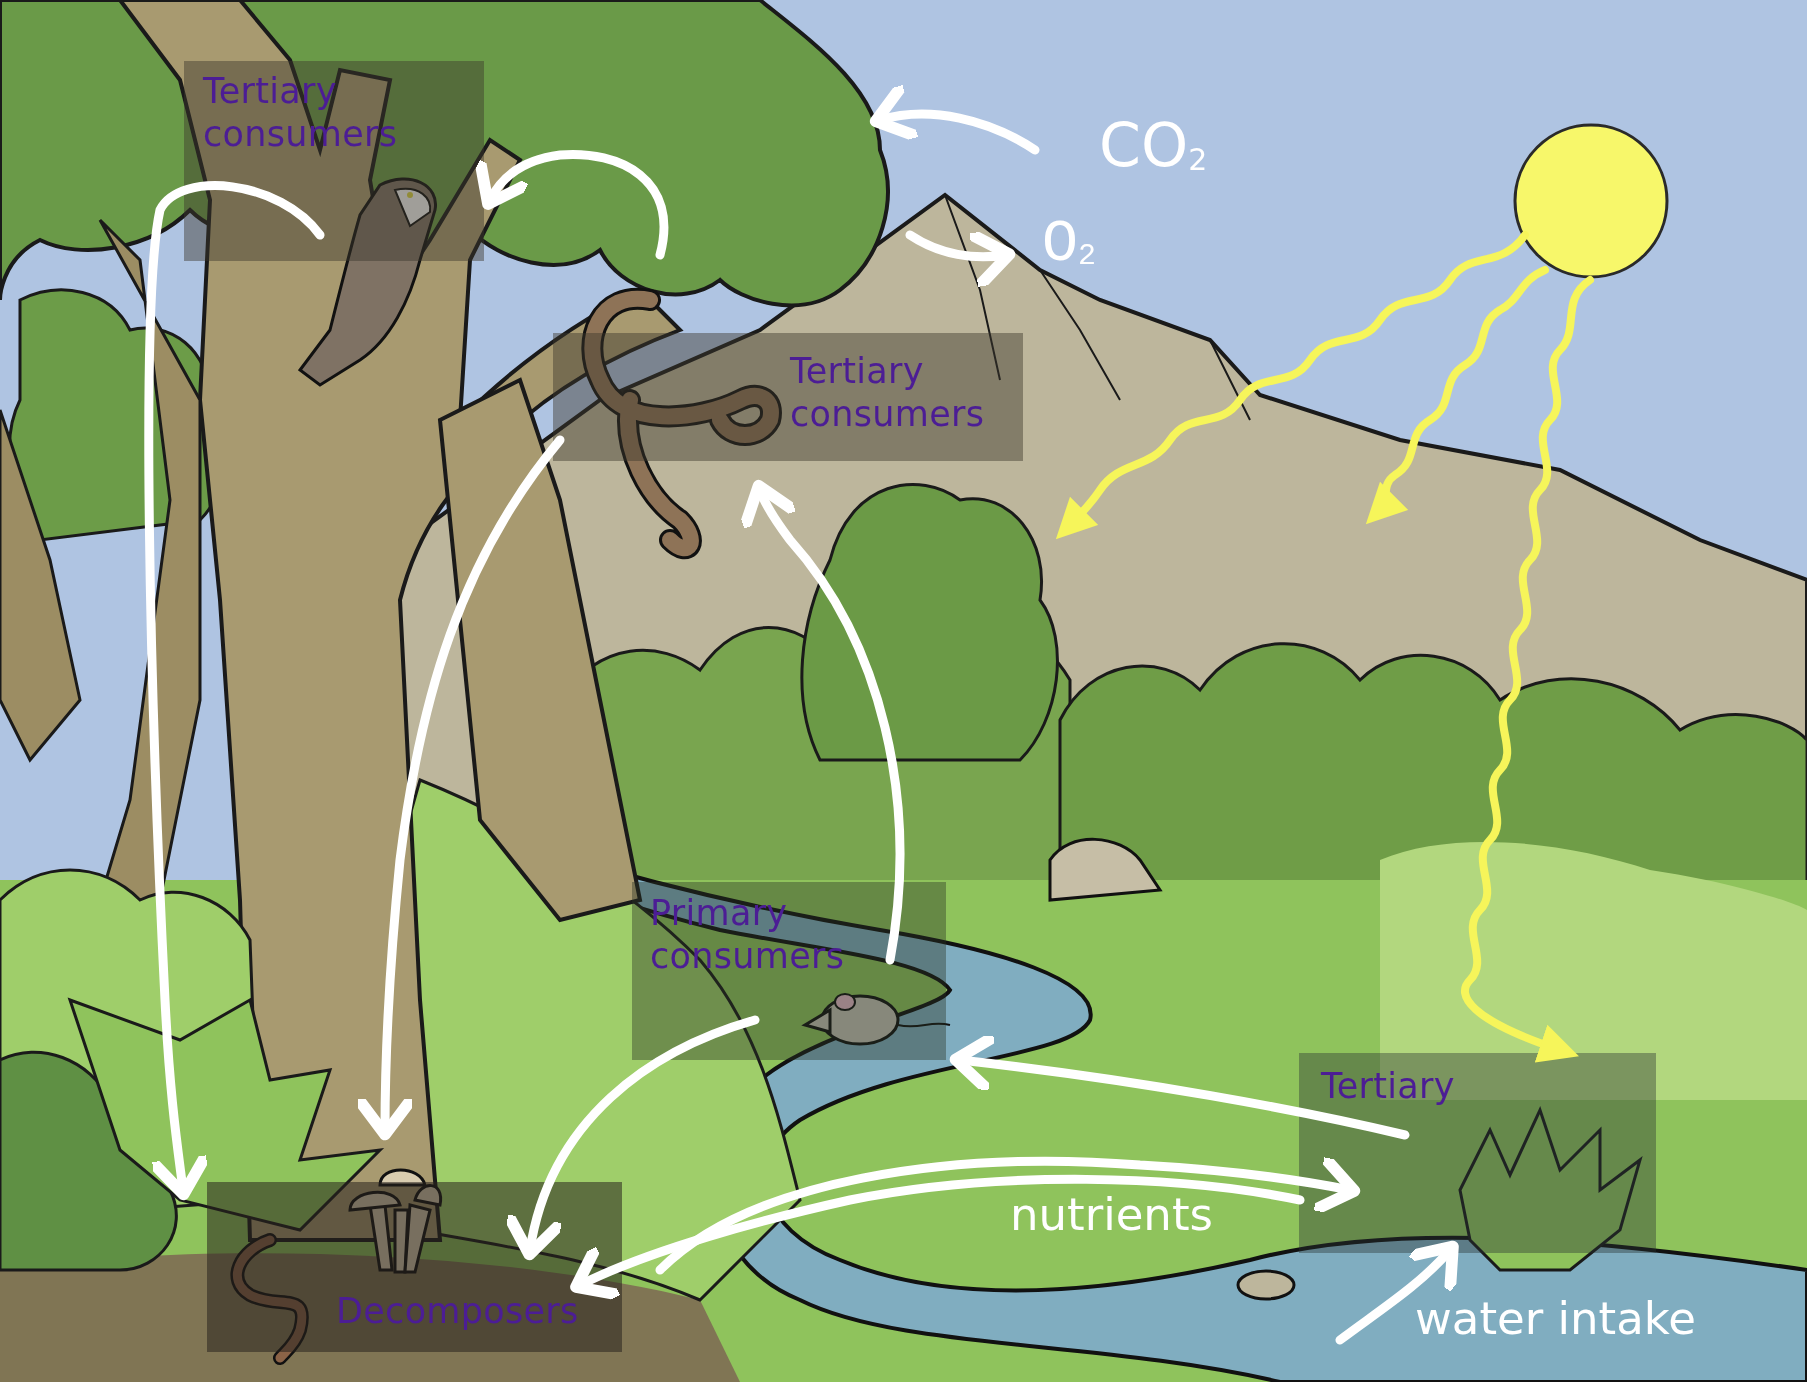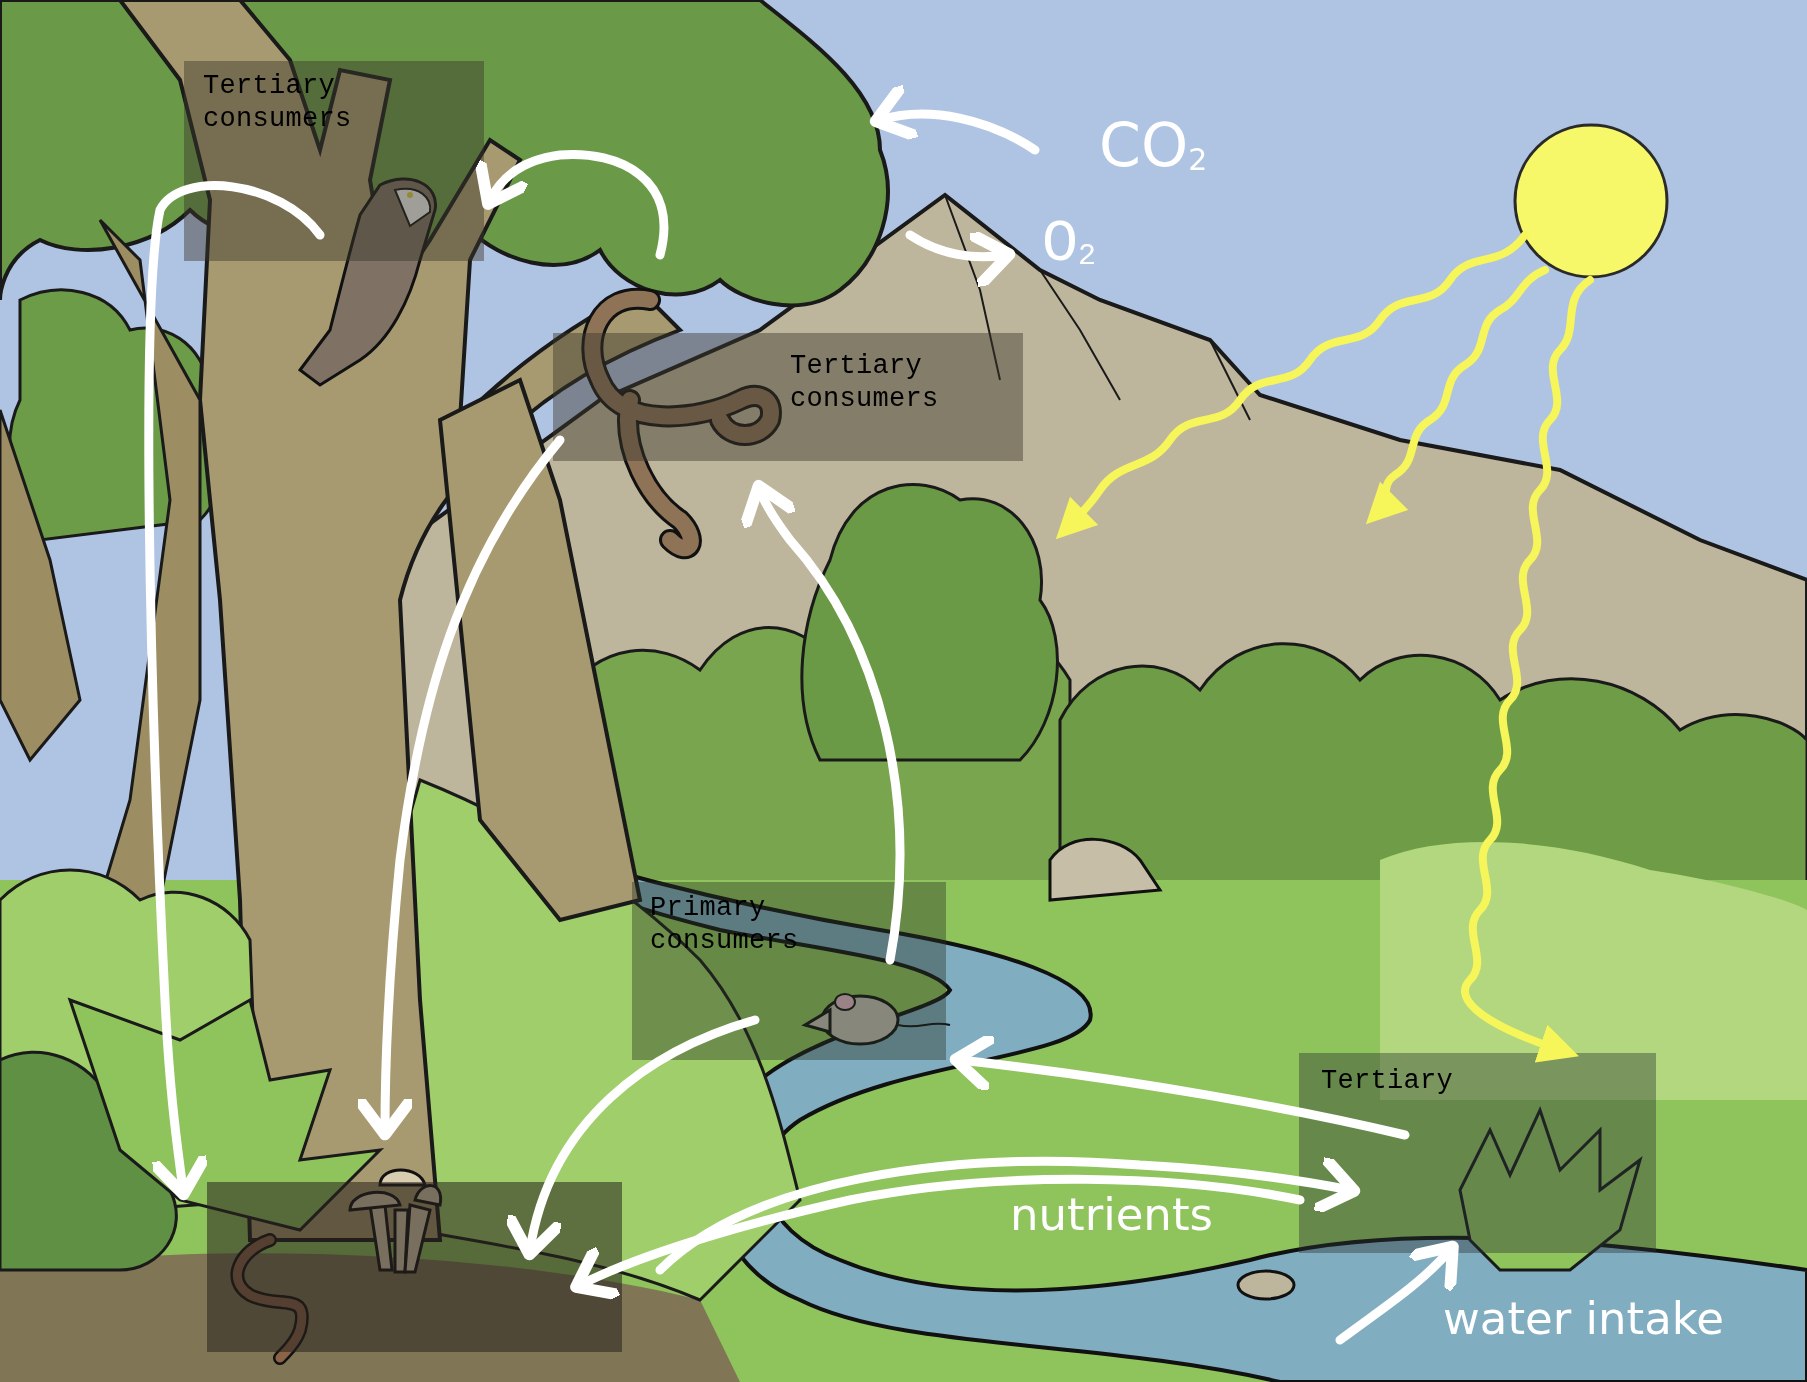--- a/index.html
+++ b/index.html
@@ -1,18 +1,18 @@
 <!DOCTYPE html>
 <html><head>
 <meta charset="utf-8">
 <style>
   html,body{margin:0;padding:0;}
   body{width:1807px;height:1382px;overflow:hidden;background:#afc4e2;font-family:"DejaVu Sans","Liberation Sans",sans-serif;}
   #scene{position:absolute;left:0;top:0;width:1807px;height:1382px;}
-  .box{position:absolute;color:#000000;font-size:27px;line-height:1.22;letter-spacing:0.3px;font-family:Liberation Mono, monospace;}
+  .box{position:absolute;color:#4c1d95;font-size:35px;line-height:1.22;letter-spacing:0.3px;}
   .lbl{position:absolute;color:#fff;}
   .gas{font-size:60px;}
   .gas sub{font-size:30px;vertical-align:-4px;}
   .flow{font-size:45px;}
 </style>
 </head>
 <body>
 
 <div id="scene">
 <svg width="1807" height="1382" viewBox="0 0 1807 1382" xmlns="http://www.w3.org/2000/svg">
@@ -130,23 +130,26 @@
   <div>Tertiary</div>
   <div>consumers</div>
 </div>
 <div class="box" style="left:650px;top:892px;">
   <div>Primary</div>
   <div>consumers</div>
 </div>
 <div class="box" style="left:1321px;top:1065px;">
   <div>Tertiary</div>
 </div>
+<div class="box" style="left:336px;top:1290px;">
+  <div>Decomposers</div>
+</div>
 
 <div class="lbl gas" style="left:1062px;top:110px;margin-left:37px;">
   <span>CO</span><sub>2</sub>
 </div>
 <div class="lbl gas" style="left:1042px;top:210px;font-family:Liberation Mono, monospace;">
   <span>O</span><sub>2</sub>
 </div>
 
 <div class="lbl flow" style="left:1010px;top:1188px;">nutrients</div>
-<div class="lbl flow" style="left:1415px;top:1292px;margin-left:28px;">water intake</div>
+<div class="lbl flow" style="left:1415px;top:1292px;">water intake</div>
 </div>
 
 </body></html>

